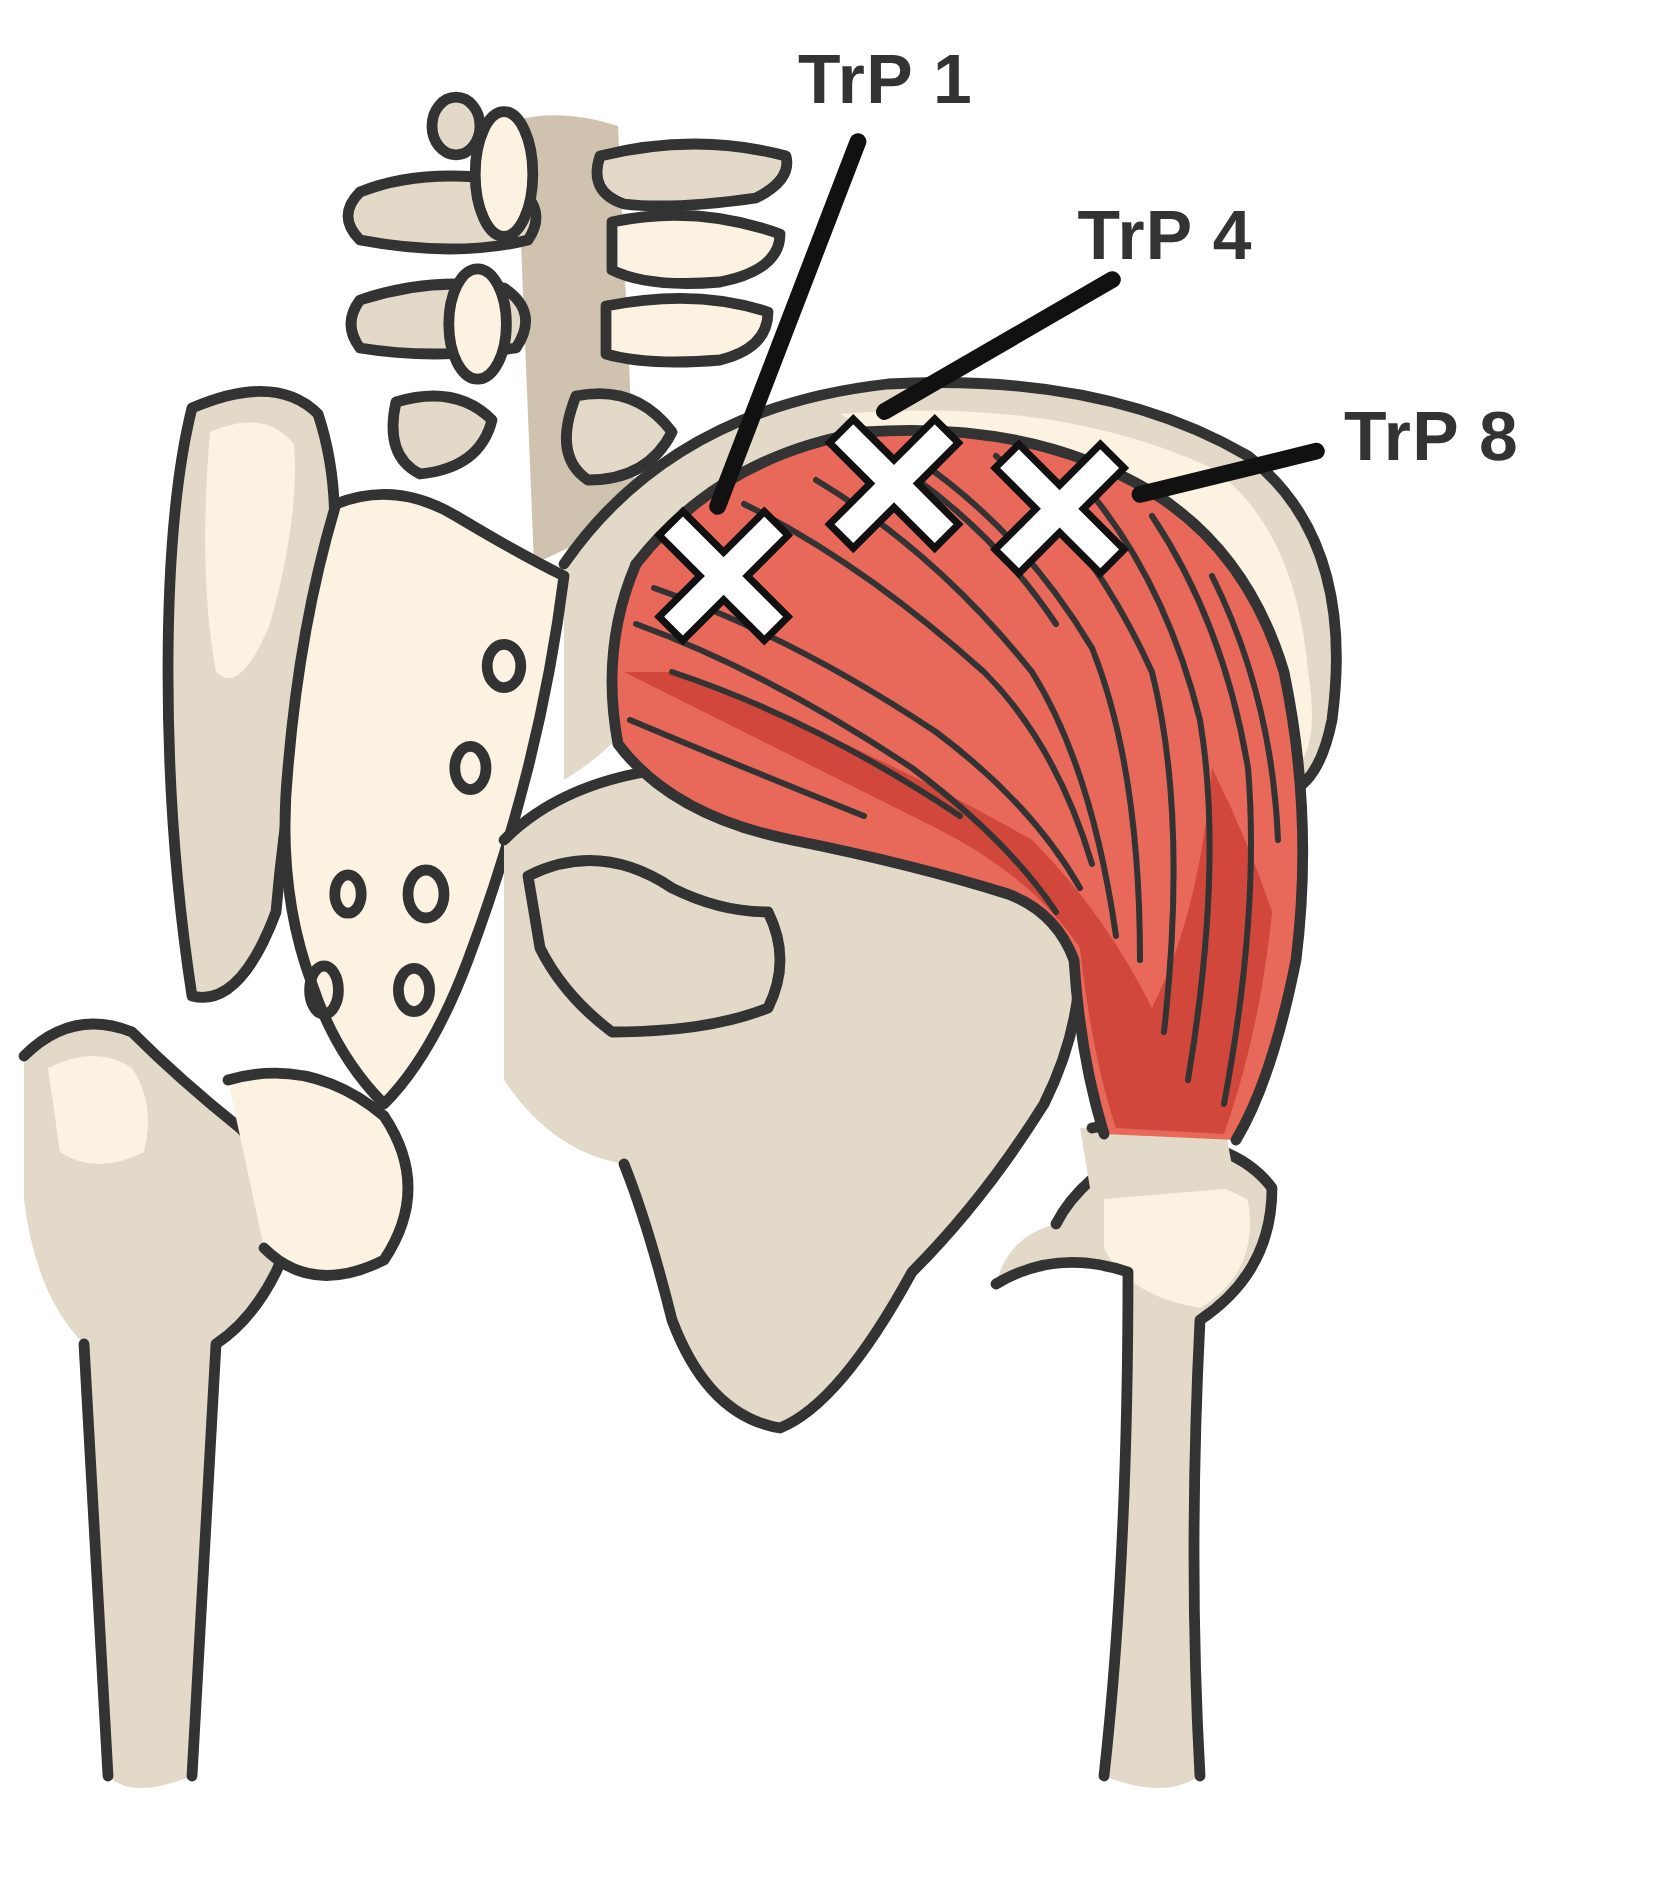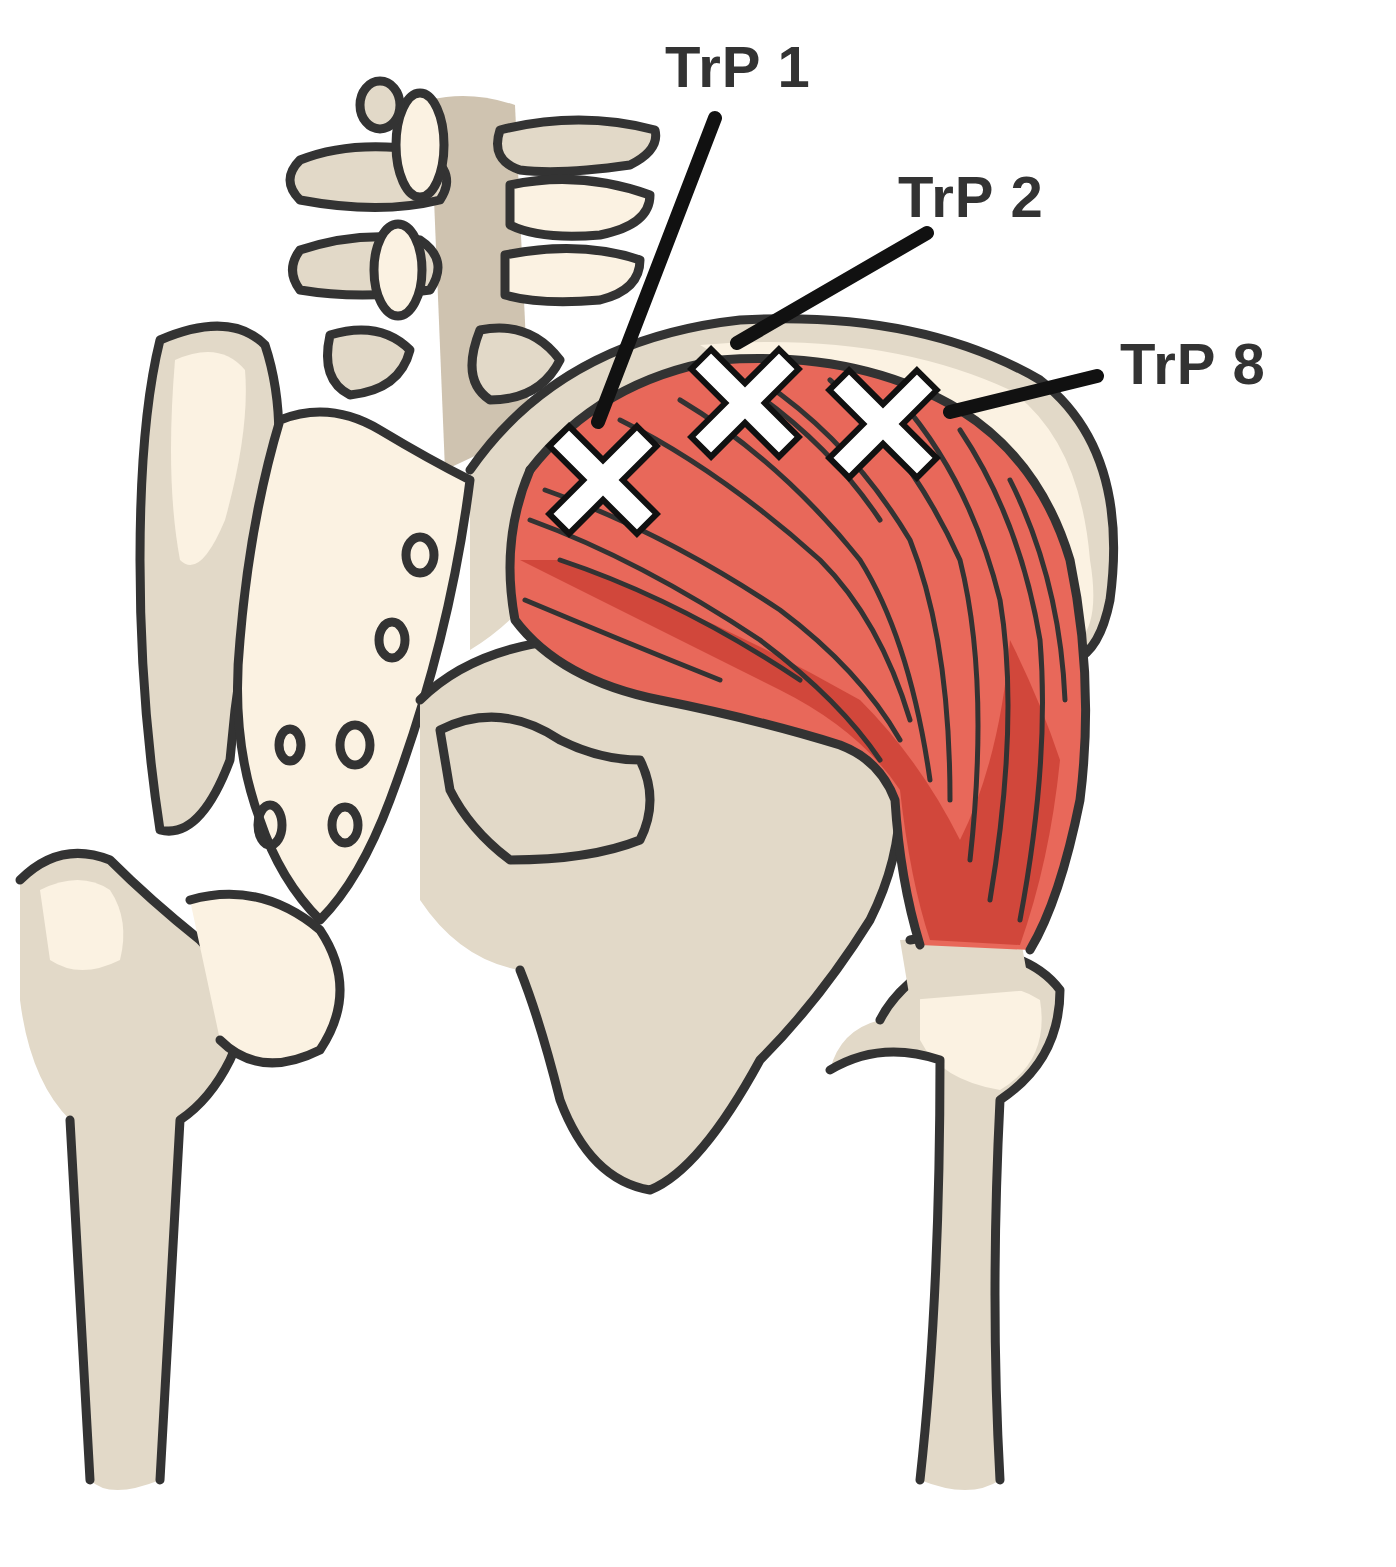--- a/index.html
+++ b/index.html
@@ -132,15 +132,15 @@
     </g>
     <g transform="translate(745,403) rotate(45)">
       <path class="marker" d="M-14 -62 H14 V-14 H62 V14 H14 V62 H-14 V14 H-62 V-14 H-14 Z"></path>
     </g>
     <g transform="translate(883,424) rotate(45)">
       <path class="marker" d="M-14 -62 H14 V-14 H62 V14 H14 V62 H-14 V14 H-62 V-14 H-14 Z"></path>
     </g>
   </svg>
 
   <div class="label" style="left:665px; top:38px;">TrP 1</div>
-  <div class="label" style="left:898px; top:168px;">TrP 2</div>
+  <div class="label" style="left:898px; top:168px;">TrP 4</div>
   <div class="label" style="left:1120px; top:335px;">TrP 8</div>
 </div>
 
 </body></html>

